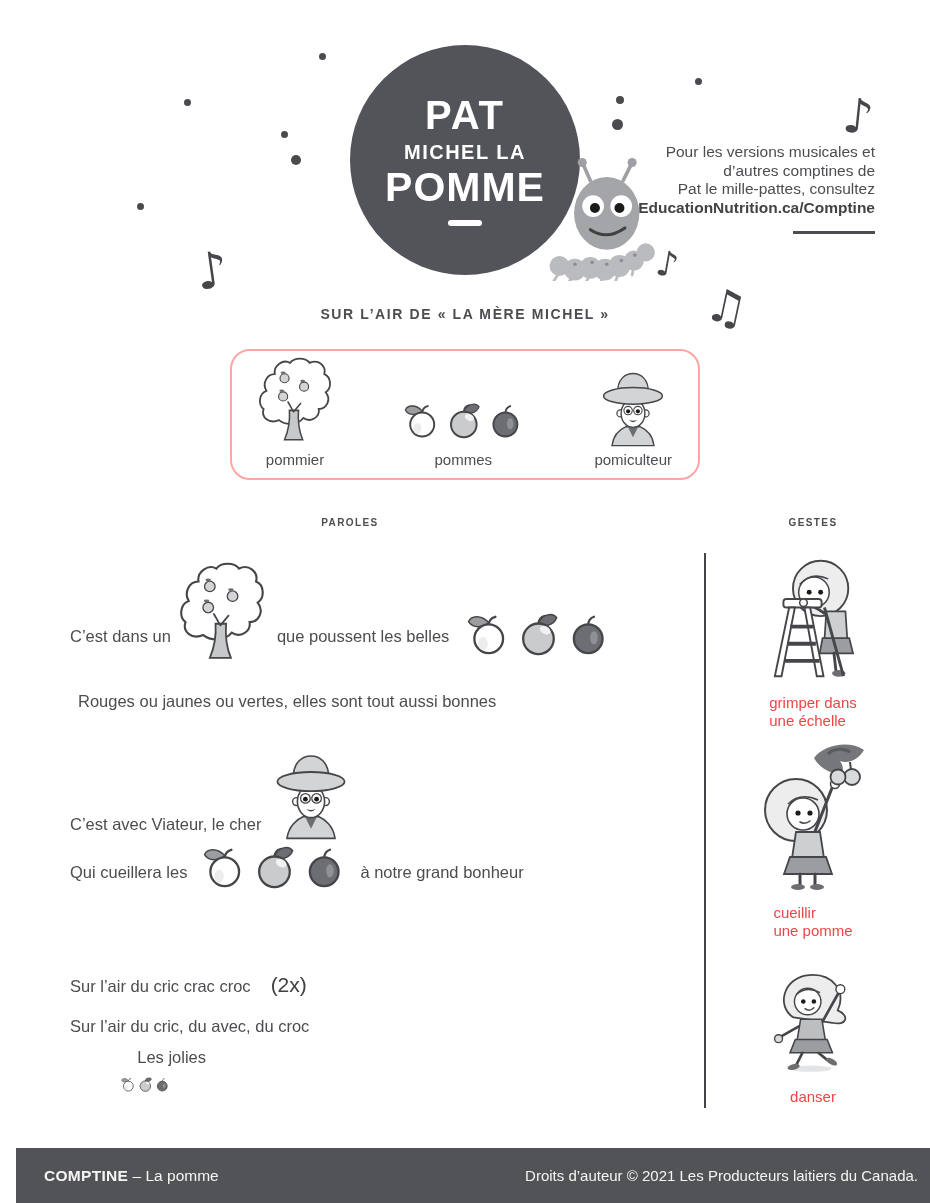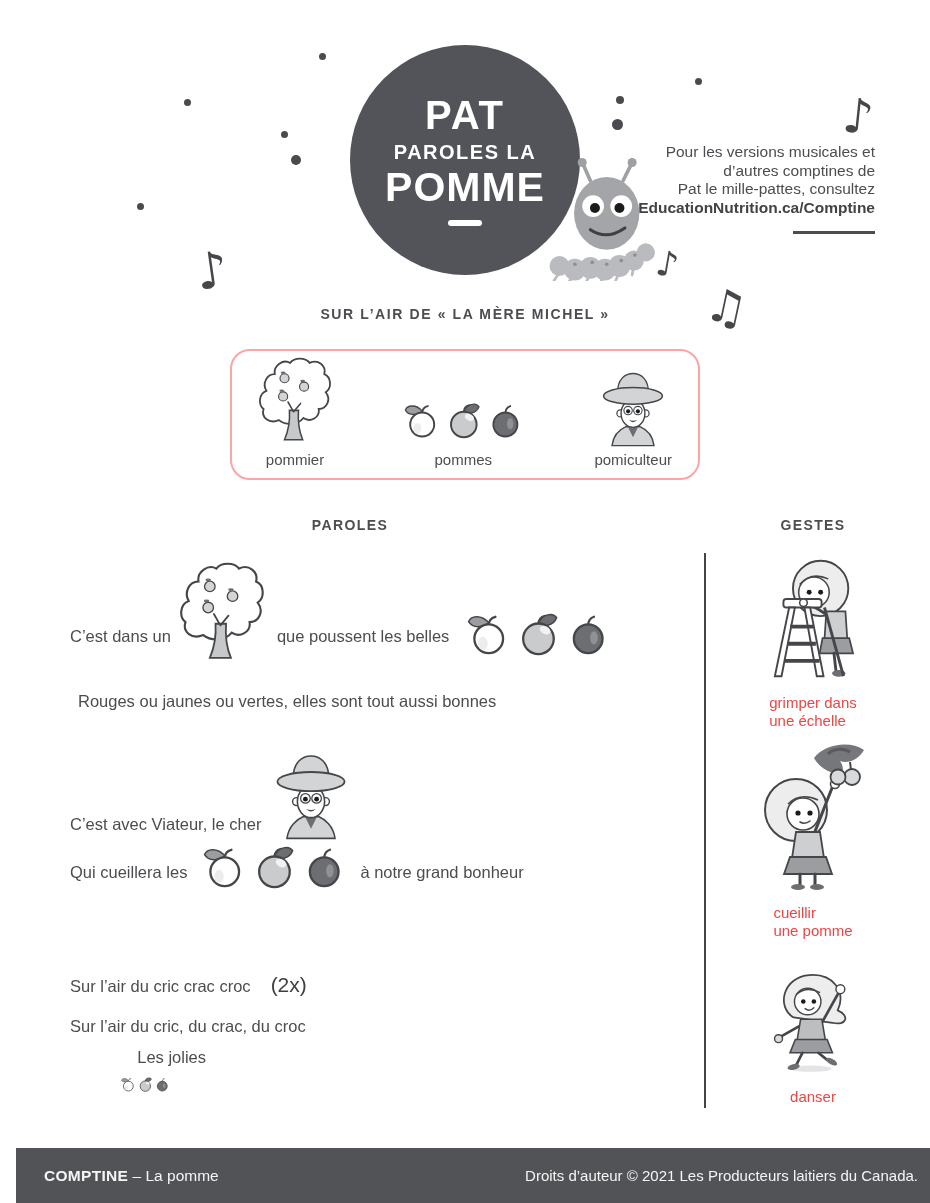--- a/index.html
+++ b/index.html
@@ -35,21 +35,21 @@
   }
   
   .legend{
     position:absolute;left:230px;top:349px;width:470px;height:131px;
     border:2px solid #fca5a5;border-radius:20px;box-sizing:border-box;
     display:flex;align-items:flex-end;justify-content:space-between;padding:0 26px 10px 26px;
   }
   .legend-item{display:flex;flex-direction:column;align-items:center;}
   .legend-label{font-size:15px;color:#4c4d50;margin-top:4px;}
   
-  .col-heading{position:absolute;top:517px;font-size:14px;font-weight:700;letter-spacing:1.4px;color:#4c4d50;text-align:center;}
+  .col-heading{position:absolute;top:517px;font-size:10px;font-weight:700;letter-spacing:1.4px;color:#4c4d50;text-align:center;}
   .heading-paroles{left:70px;width:560px;}
   .heading-gestes{left:723px;width:180px;}
   .divider{position:absolute;left:704px;top:553px;width:2px;height:555px;background:#434447;}
   
   .lyric-row{position:absolute;left:70px;display:flex;align-items:flex-end;font-size:16.5px;color:#4c4d50;}
   .lyric-text{white-space:nowrap;}
   .row1{top:556px;height:110px;}
   .row1 .lyric-text{margin-bottom:20px;}
   .row1 .apples{margin-bottom:10px;margin-left:16px;}
   .row1 .tree{margin:0 12px 0 8px;}
@@ -246,21 +246,21 @@
   <span class="dot" style="left:616px;top:96px;width:8px;height:8px;"></span>
   <span class="dot" style="left:612px;top:119px;width:11px;height:11px;"></span>
 
   <span class="note" style="left:196px;top:246px;font-size:50px;transform:rotate(-8deg);">♪</span>
   <span class="note" style="left:843px;top:92px;font-size:48px;transform:rotate(6deg);">♪</span>
   <span class="note" style="left:656px;top:247px;font-size:35px;transform:rotate(10deg);">♪</span>
   <span class="note" style="left:706px;top:284px;font-size:46px;transform:rotate(12deg);">♫</span>
 
   <div class="logo-circle">
     <div class="logo-l1">PAT</div>
-    <div class="logo-l2">PAROLES LA</div>
+    <div class="logo-l2">MICHEL LA</div>
     <div class="logo-l3">POMME</div>
     <div class="logo-dash"></div>
   </div>
   <svg class="caterpillar" width="118" height="128">
       <use href="#sym-caterpillar"></use>
     </svg>
 
   <div class="intro">
     <div>Pour les versions musicales et</div>
     <div>d’autres comptines de</div>
@@ -322,21 +322,21 @@
         <use href="#sym-apples"></use>
       </svg>
     <span class="lyric-text">à notre grand bonheur</span>
   </div>
 
   <div class="lyric-row row5">
     <span class="lyric-text">Sur l’air du cric crac croc</span>
     <span class="repeat">(2x)</span>
   </div>
 
-  <p class="lyric-row row6" style="margin:0;">Sur l’air du cric, du crac, du croc</p>
+  <p class="lyric-row row6" style="margin:0;">Sur l’air du cric, du avec, du croc</p>
 
   <div class="lyric-row row7">
     <span class="lyric-text">Les jolies</span>
     <svg width="150" height="45">
         <use href="#sym-apples"></use>
       </svg>
   </div>
 
   <div class="gesture g1">
     <svg width="100" height="124">

